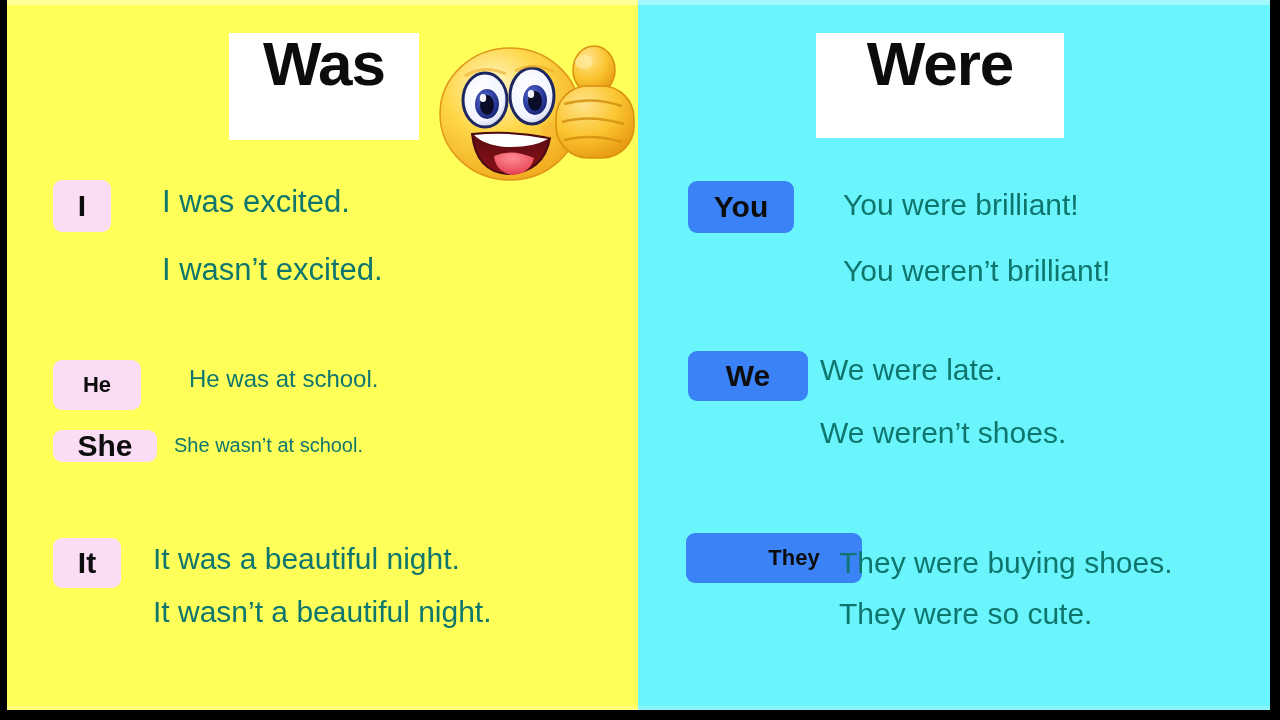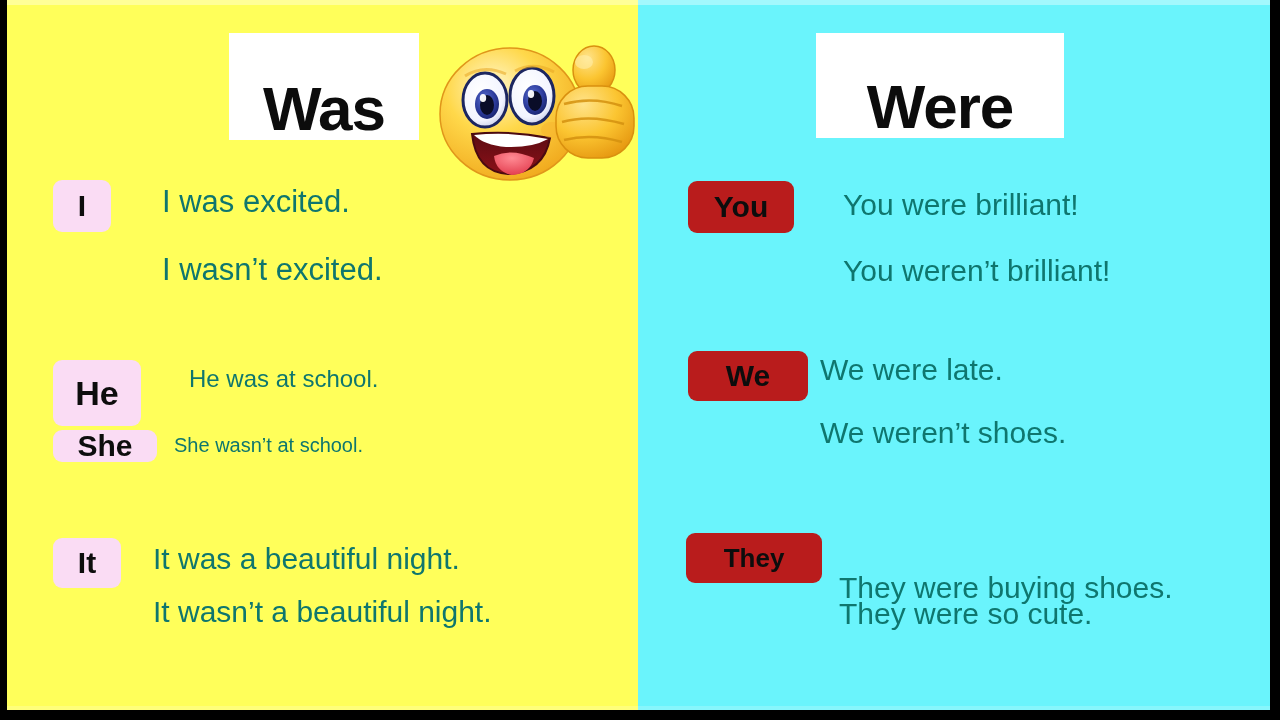--- a/index.html
+++ b/index.html
@@ -56,21 +56,21 @@
     width: 100%;
     height: 4px;
     background: rgba(255,255,255,0.20);
   }
 
   
   .heading {
     position: absolute;
     background: #ffffff;
     display: flex;
-    align-items: flex-end;
+    align-items: flex-start;
     justify-content: center;
   }
   .heading span {
     font-family: "Liberation Sans", sans-serif;
     font-weight: bold;
     font-size: 62px;
     color: #0c0c0c;
     letter-spacing: -1px;
     line-height: 1;
   }
@@ -92,30 +92,30 @@
     border-radius: 9px;
     display: flex;
     align-items: center;
     justify-content: center;
     font-family: "Liberation Sans", sans-serif;
     font-weight: bold;
     color: #0d0d0d;
     line-height: 1;
   }
   .chip-left  { background: #fadcf4; }
-  .chip-right { background: #b91c1c; }
+  .chip-right { background: #3b82f6; }
 
   .chip-i    { left: 46px;  top: 180px; width: 58px;  height: 52px; font-size: 30px; }
-  .chip-he   { left: 46px;  top: 360px; width: 88px;  height: 66px; font-size: 34px; }
+  .chip-he   { left: 46px;  top: 360px; width: 88px;  height: 50px; font-size: 22px; }
   .chip-she  { left: 46px;  top: 430px; width: 104px; height: 32px; font-size: 30px; }
   .chip-it   { left: 46px;  top: 538px; width: 68px;  height: 50px; font-size: 30px; }
 
   .chip-you  { left: 688px; top: 181px; width: 106px; height: 52px; font-size: 30px; }
   .chip-we   { left: 688px; top: 351px; width: 120px; height: 50px; font-size: 30px; }
-  .chip-they { left: 686px; top: 533px; width: 136px; height: 50px; font-size: 26px; }
+  .chip-they { left: 686px; top: 533px; width: 136px; height: 50px; font-size: 22px; padding-left: 40px; }
 
   
   .sentence {
     position: absolute;
     font-family: "Liberation Sans", sans-serif;
     font-weight: normal;
     color: #0f766e;
     white-space: nowrap;
     line-height: 1;
   }
@@ -126,21 +126,21 @@
   .s-he-pos   { left: 182px; top: 367px; font-size: 24px; }
   .s-she-neg  { left: 167px; top: 435px; font-size: 20px; }
   .s-it-pos   { left: 146px; top: 544px; font-size: 30px; }
   .s-it-neg   { left: 146px; top: 597px; font-size: 30px; }
 
   
   .s-you-pos  { left: 843px; top: 190px; font-size: 30px; }
   .s-you-neg  { left: 843px; top: 256px; font-size: 30px; }
   .s-we-pos   { left: 820px; top: 355px; font-size: 30px; }
   .s-we-neg   { left: 820px; top: 418px; font-size: 30px; }
-  .s-they-pos { left: 839px; top: 548px; font-size: 30px; margin-top: 25px; }
+  .s-they-pos { left: 839px; top: 548px; font-size: 30px; }
   .s-they-neg { left: 839px; top: 599px; font-size: 30px; }
 </style>
 </head>
 <body>
 
 <div class="slide">
 
   <div class="panel panel-left">
 
     <div class="heading heading-was">

